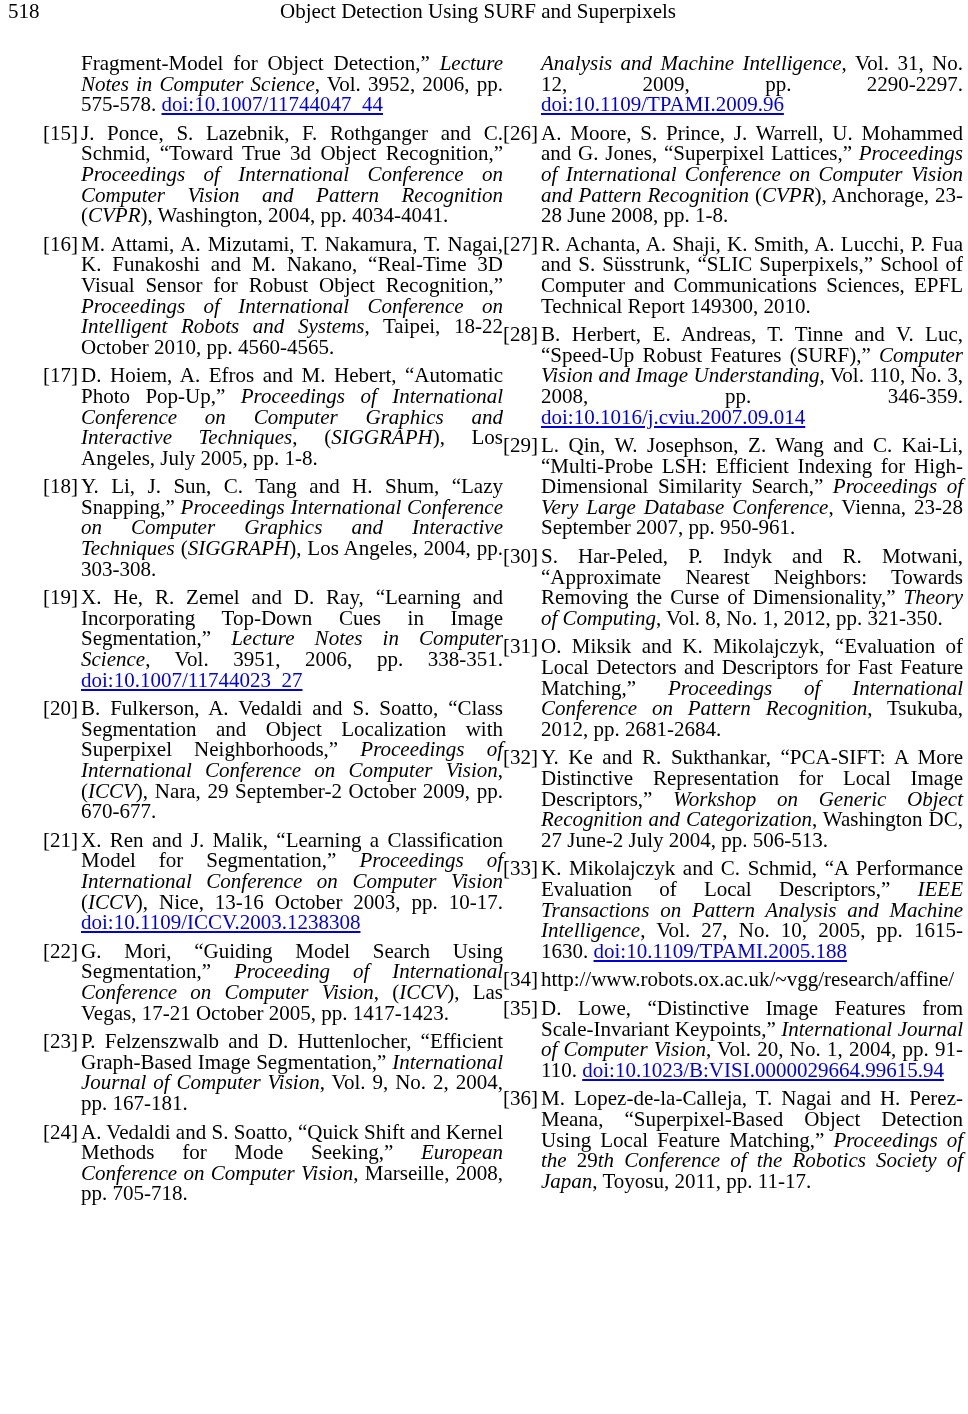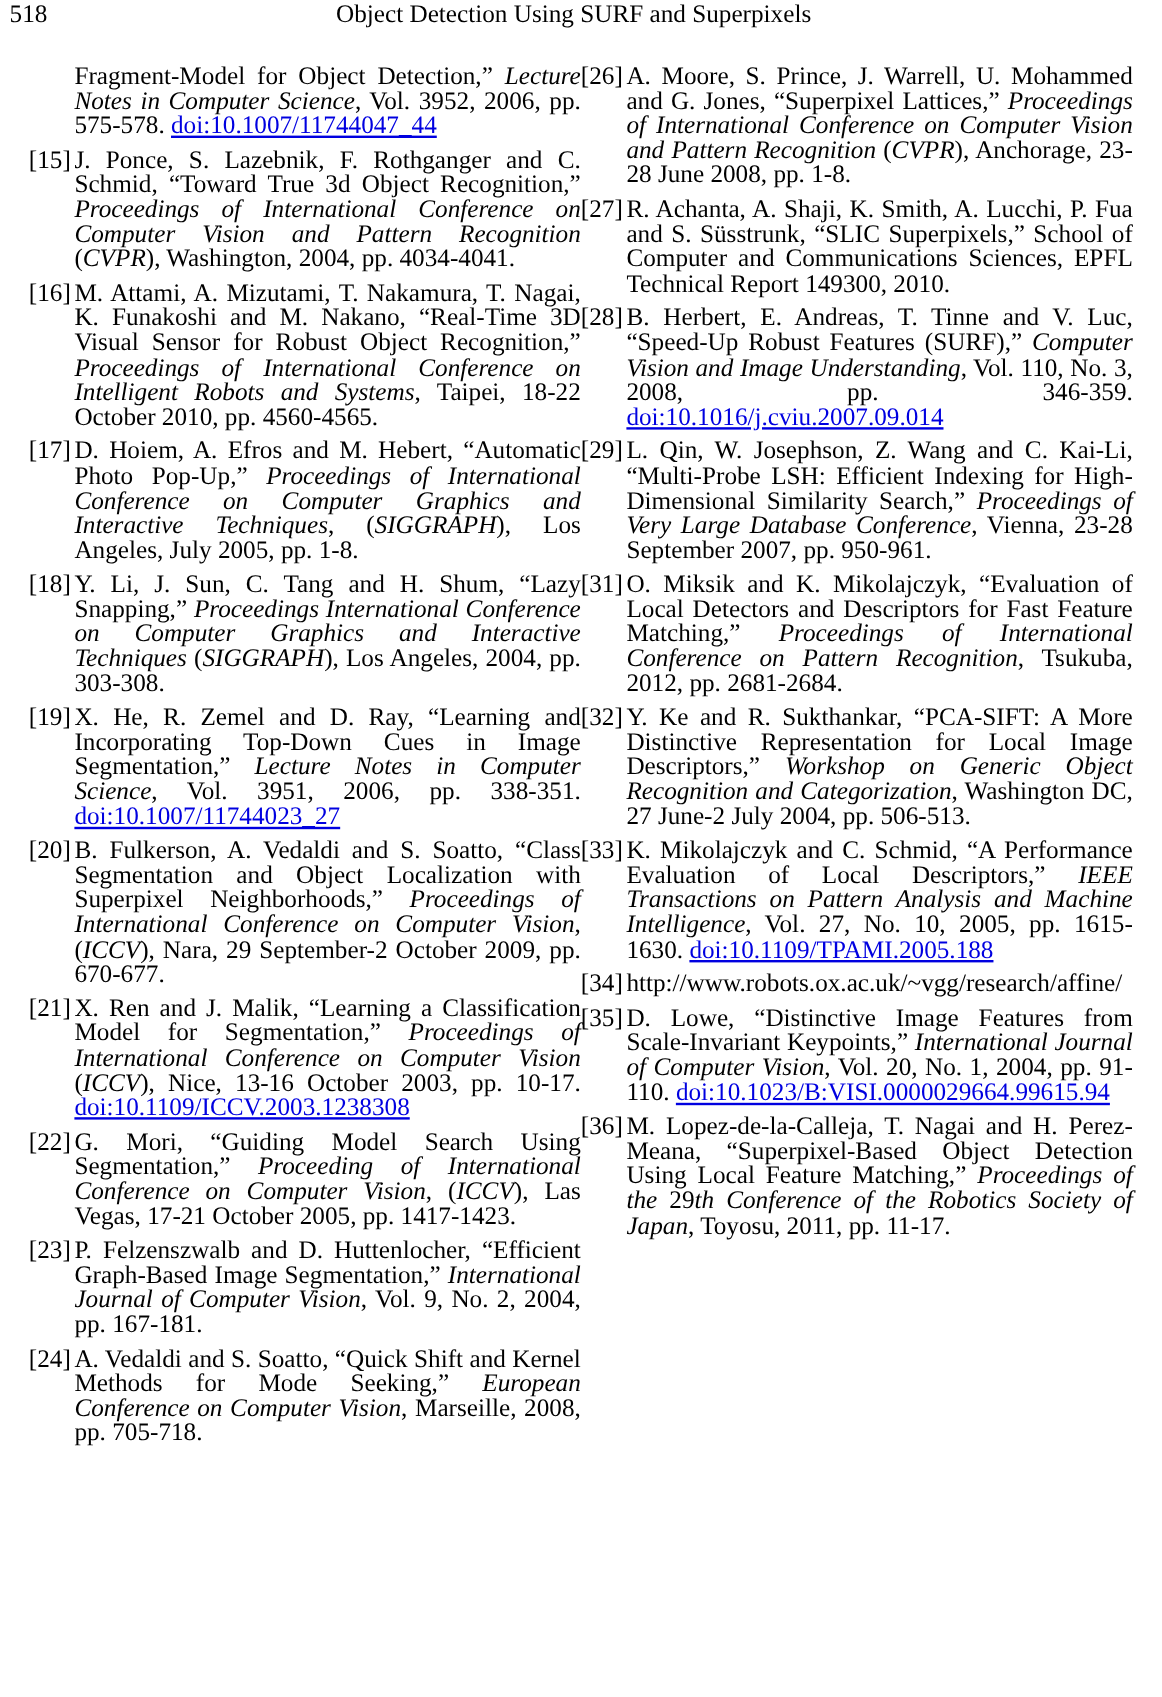--- a/index.html
+++ b/index.html
@@ -4,21 +4,21 @@
 <style>
   html,body { margin:0; padding:0; background:#ffffff; }
   .page {
     position:relative; width:968px; height:1414px; background:#ffffff;
     color:#000; font-family:"Liberation Serif", serif; font-size:21px;
     overflow:hidden;
   }
   .hdr { position:absolute; top:0; left:8px; right:8px; height:24px; line-height:22px; }
   .pagenum { position:absolute; left:0; top:0; }
   .rtitle { position:absolute; left:0; right:12px; top:0; text-align:center; }
-  .cols { position:absolute; top:53px; left:5px; right:5px; display:flex; justify-content:center; }
+  .cols { position:absolute; top:53px; left:5px; right:5px; display:flex; justify-content:flex-end; }
   .col { width:460px; }
   .ref { display:flex; margin:0 0 8px 0; line-height:20.6px; }
   .ref-label { width:38px; flex:none; }
   .ref-body { flex:1; text-align:justify; }
   .doi { color:var(--link,#0000e0); text-decoration:underline; cursor:pointer; }
   .ftr { position:absolute; left:8px; right:8px; top:1391px; height:22px; line-height:20px;margin-top:40px; }
   .copyright { position:absolute; left:0; top:0; }
   .jsea { position:absolute; right:0; top:0; font-weight:bold; font-style:italic; }
 </style>
 </head>
@@ -72,34 +72,42 @@
           <span class="ref-label">[23]</span>
           <div class="ref-body"><span>P. Felzenszwalb and D. Huttenlocher, “Efficient Graph-Based Image Segmentation,” </span><i>International Journal of Computer Vision</i><span>, Vol. 9, No. 2, 2004, pp. 167-181.</span></div>
         </div>
         <div class="ref">
           <span class="ref-label">[24]</span>
           <div class="ref-body"><span>A. Vedaldi and S. Soatto, “Quick Shift and Kernel Methods for Mode Seeking,” </span><i>European Conference on Computer Vision</i><span>, Marseille, 2008, pp. 705-718.</span></div>
         </div>
       </div>
     <div class="col" id="col-1">
         <div class="ref">
+          <span class="ref-label"></span>
+          <div class="ref-body"><i>Analysis and Machine Intelligence</i><span>, Vol. 31, No. 12, 2009, pp. 2290-2297. </span><a class="doi">doi:10.1109/TPAMI.2009.96</a></div>
+        </div>
+        <div class="ref">
           <span class="ref-label">[26]</span>
           <div class="ref-body"><span>A. Moore, S. Prince, J. Warrell, U. Mohammed and G. Jones, “Superpixel Lattices,” </span><i>Proceedings of International Conference on Computer Vision and Pattern Recognition</i><span> (</span><i>CVPR</i><span>), Anchorage, 23-28 June 2008, pp. 1-8.</span></div>
         </div>
         <div class="ref">
           <span class="ref-label">[27]</span>
           <div class="ref-body"><span>R. Achanta, A. Shaji, K. Smith, A. Lucchi, P. Fua and S. Süsstrunk, “SLIC Superpixels,” School of Computer and Communications Sciences, EPFL Technical Report 149300, 2010.</span></div>
         </div>
         <div class="ref">
           <span class="ref-label">[28]</span>
           <div class="ref-body"><span>B. Herbert, E. Andreas, T. Tinne and V. Luc, “Speed-Up Robust Features (SURF),” </span><i>Computer Vision and Image Understanding</i><span>, Vol. 110, No. 3, 2008, pp. 346-359. </span><a class="doi">doi:10.1016/j.cviu.2007.09.014</a></div>
         </div>
         <div class="ref">
           <span class="ref-label">[29]</span>
           <div class="ref-body"><span>L. Qin, W. Josephson, Z. Wang and C. Kai-Li, “Multi-Probe LSH: Efficient Indexing for High-Dimensional Similarity Search,” </span><i>Proceedings of Very Large Database Conference</i><span>, Vienna, 23-28 September 2007, pp. 950-961.</span></div>
+        </div>
+        <div class="ref">
+          <span class="ref-label">[30]</span>
+          <div class="ref-body"><span>S. Har-Peled, P. Indyk and R. Motwani, “Approximate Nearest Neighbors: Towards Removing the Curse of Dimensionality,” </span><i>Theory of Computing</i><span>, Vol. 8, No. 1, 2012, pp. 321-350.</span></div>
         </div>
         <div class="ref">
           <span class="ref-label">[31]</span>
           <div class="ref-body"><span>O. Miksik and K. Mikolajczyk, “Evaluation of Local Detectors and Descriptors for Fast Feature Matching,” </span><i>Proceedings of International Conference on Pattern Recognition</i><span>, Tsukuba, 2012, pp. 2681-2684.</span></div>
         </div>
         <div class="ref">
           <span class="ref-label">[32]</span>
           <div class="ref-body"><span>Y. Ke and R. Sukthankar, “PCA-SIFT: A More Distinctive Representation for Local Image Descriptors,” </span><i>Workshop on Generic Object Recognition and Categorization</i><span>, Washington DC, 27 June-2 July 2004, pp. 506-513.</span></div>
         </div>
         <div class="ref">

